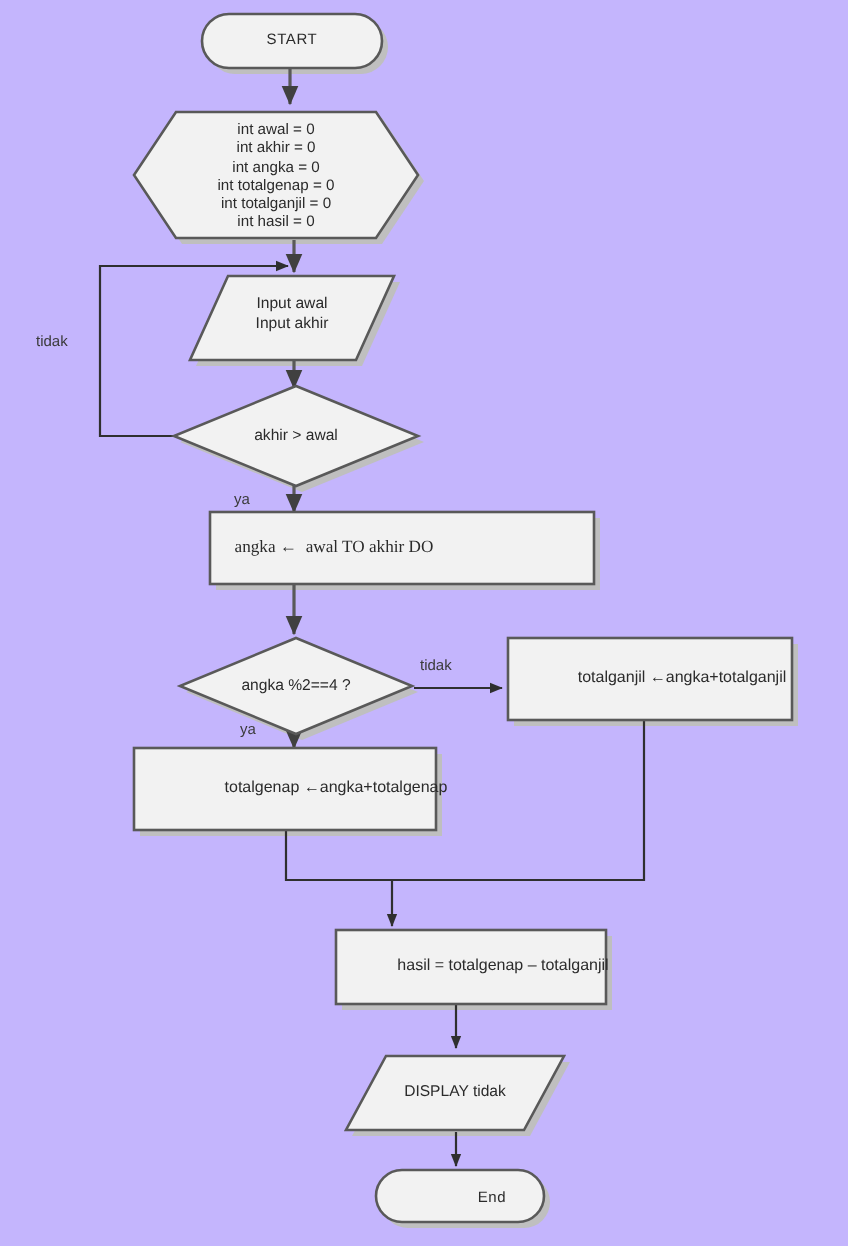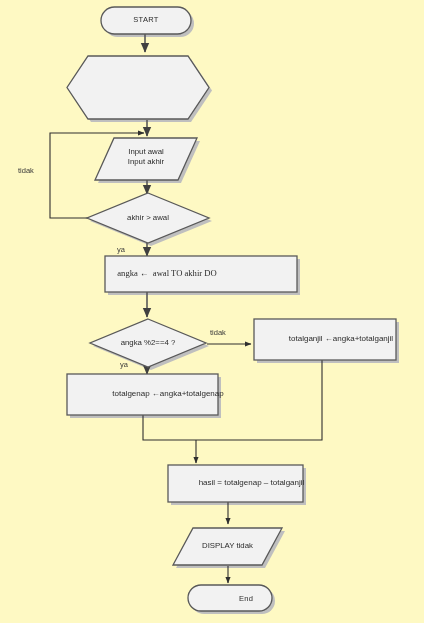--- a/index.html
+++ b/index.html
@@ -7,21 +7,21 @@
     padding: 0;
     background: #ffffff;
   }
   body {
     font-family: "Liberation Sans", sans-serif;
   }
   #flowchart-canvas {
     position: relative;
     width: 424px;
     height: 623px;
-    background: #fef9c3;
+    background: #c4b5fd;
     overflow: hidden;
   }
   #flow-svg {
     position: absolute;
     left: 0;
     top: 0;
     width: 424px;
     height: 623px;
   }
   .node-label {
@@ -118,20 +118,26 @@
       <rect x="254" y="319" width="142" height="41"></rect>
       <rect x="67" y="374" width="151" height="41"></rect>
       <rect x="168" y="465" width="135" height="37"></rect>
       <polygon points="193,528 282,528 262,565 173,565"></polygon>
       <rect x="188" y="585" width="84" height="26" rx="13" ry="13"></rect>
     </g>
   </svg>
 
   <div class="node-label t-term" style="left:101px; top:15px; width:90px;">START</div>
 
+  <div class="node-label t-hex" style="left:67px; top:60px; width:142px;">int awal = 0
+int akhir = 0
+int angka = 0
+int totalgenap = 0
+int totalganjil = 0
+int hasil = 0</div>
 
   <div class="node-label t-io" style="left:95px; top:147px; width:102px;">Input awal
 Input akhir</div>
 
   <div class="node-label t-dec" style="left:98px; top:213px; width:100px;">akhir &gt; awal</div>
 
   <div class="node-label t-procserif" style="left:89px; top:268px; width:156px;">angka ←  awal TO akhir DO</div>
 
   <div class="node-label t-dec" style="left:98px; top:338px; width:100px;">angka %2==4 ?</div>
 

